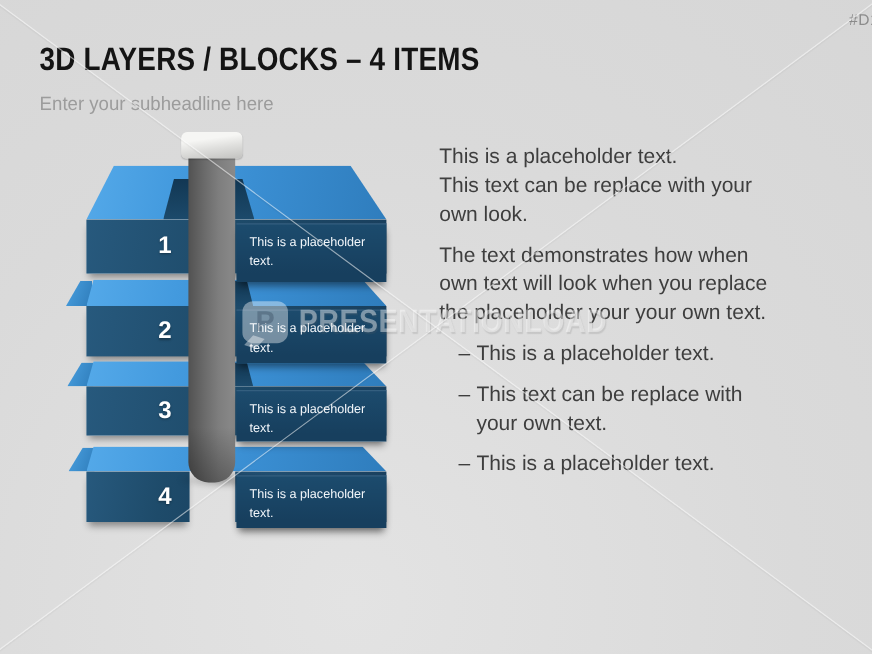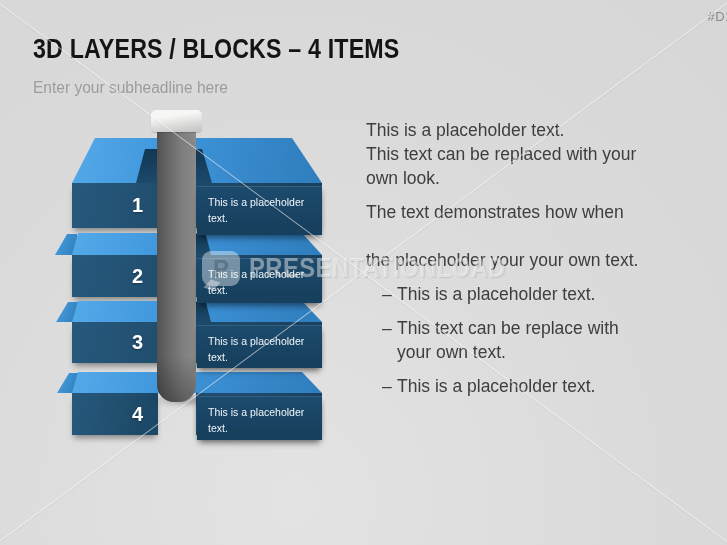--- a/index.html
+++ b/index.html
@@ -199,22 +199,22 @@
     <div class="watermark">
       <div class="wm-logo">
         <span>P</span>
         <div class="wm-tail"></div>
       </div>
       <div class="wm-text">PRESENTATIONLOAD</div>
     </div>
   </div>
 
   <div class="body-text">
-    <p class="para"><span>This is a placeholder text.</span><br><span>This text can be replaced with your</span><br><span>own look.</span></p>
-    <p class="para"><span>The text demonstrates how when</span><br><br><span>the placeholder your your own text.</span></p>
+    <p class="para"><span>This is a placeholder text.</span><br><span>This text can be replace with your</span><br><span>own look.</span></p>
+    <p class="para"><span>The text demonstrates how when</span><br><span>own text will look when you replace</span><br><span>the placeholder your your own text.</span></p>
     <div class="bullet">
       <span class="dash">–</span>
       <div class="btext"><span>This is a placeholder text.</span></div>
     </div>
     <div class="bullet">
       <span class="dash">–</span>
       <div class="btext"><span>This text can be replace with</span><br><span>your own text.</span></div>
     </div>
     <div class="bullet">
       <span class="dash">–</span>

